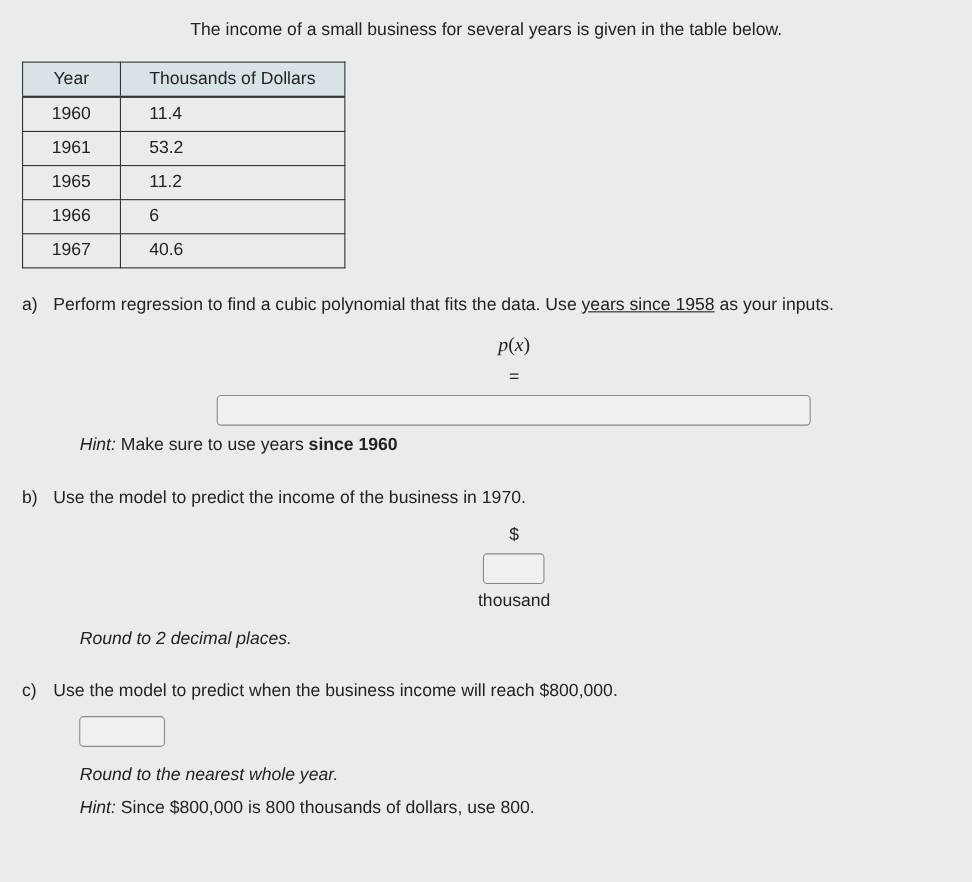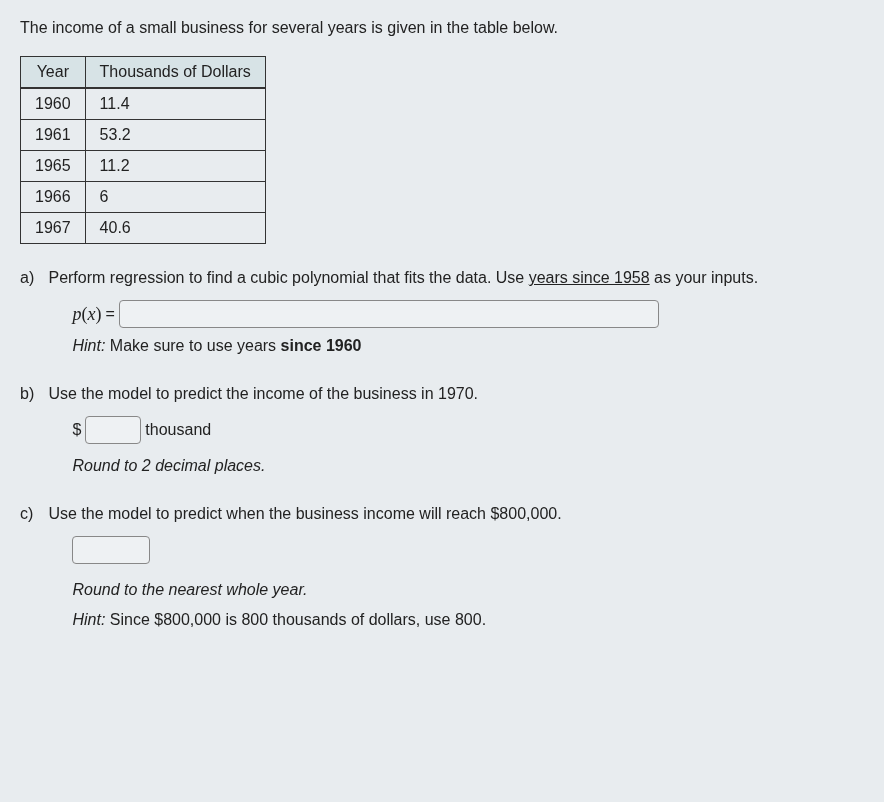--- a/index.html
+++ b/index.html
@@ -6,39 +6,39 @@
   body {
     margin: 0;
     padding: 16px 20px;
     width: 884px;
     background: #e8ecef;
     font-family: Arial, Helvetica, sans-serif;
     font-size: 16px;
     color: #222;
     line-height: 1.5;
   }
-  .intro { margin-bottom: 16px; }
+  .intro { margin-bottom: 16px; text-align: center; }
   table.data {
     border-collapse: collapse;
     margin-bottom: 22px;
   }
   table.data th, table.data td {
     border: 1px solid #333;
-    padding: 3px 14px;
+    padding: 3px 26px;
     font-weight: normal;
   }
   table.data th {
     background: #d7e3e6;
   }
   table.data thead tr th { border-bottom: 2px solid #333; }
   .part { margin-bottom: 24px; }
   .part-label { display: inline-block; width: 24px; vertical-align: top; }
   .part-body { display: inline-block; width: calc(100% - 30px); vertical-align: top; }
   .under { text-decoration: underline; }
-  .indent { margin-left: 24px; margin-top: 10px; }
+  .indent { margin-left: 24px; margin-top: 10px; flex-direction: column; }
   .mathvar { font-family: 'Times New Roman', Times, serif; font-style: italic; font-size: 18px; }
   .mathparen { font-family: 'Times New Roman', Times, serif; font-size: 18px; }
   input[type="text"] {
     border: 1px solid #888;
     border-radius: 4px;
     background: #eef1f3;
     height: 28px;
     padding: 2px 6px;
     font-size: 15px;
     vertical-align: middle;

